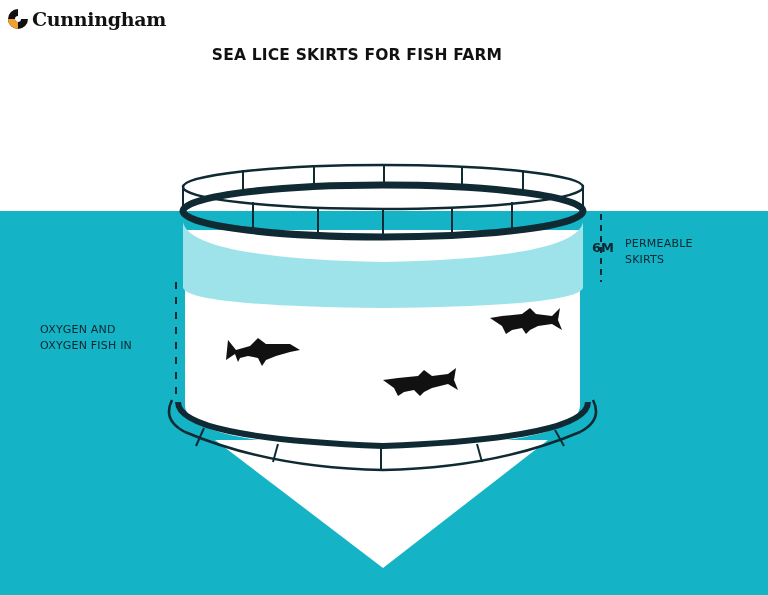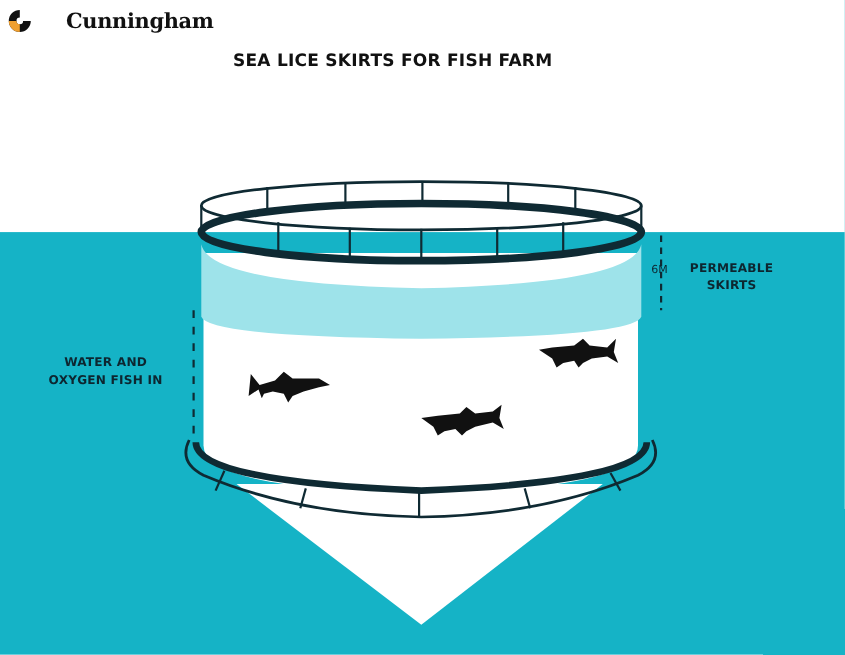--- a/index.html
+++ b/index.html
@@ -1,24 +1,24 @@
 <!DOCTYPE html>
 <html><head>
 <meta charset="utf-8">
 <style>
   html, body { margin:0; padding:0; }
   body { width:768px; height:595px; position:relative; overflow:hidden; background:#ffffff; font-family:"DejaVu Sans", sans-serif; }
   .logo { position:absolute; left:6px; top:6px; height:26px; display:flex; align-items:center; gap:2px; }
-  .logo-text { font-family:"DejaVu Serif", serif; font-weight:bold; font-size:19px; color:#111; letter-spacing:-0.3px;margin-left:28px; }
+  .logo-text { font-family:"DejaVu Serif", serif; font-weight:bold; font-size:19px; color:#111; letter-spacing:-0.3px; }
   .title { position:absolute; left:0; width:714px; top:46px; text-align:center; font-weight:bold; font-size:15.5px; color:#111; letter-spacing:0.2px; }
   .scene { position:absolute; left:0; top:0; }
-  .label { position:absolute; font-weight:bold; font-size:11px; color:#0d2630; text-align:center; line-height:16px; letter-spacing:0.2px; }
+  .label { position:absolute; font-weight:normal; font-size:11px; color:#0d2630; line-height:16px; letter-spacing:0.2px; }
   .lbl-perm { left:625px; top:236px; width:80px; }
   .lbl-water { left:40px; top:322px; width:112px; }
-  .lbl-6m { position:absolute; left:592px; top:240px; font-size:10px; font-weight:normal; color:#0d2630; transform:rotate(0deg); }
+  .lbl-6m { position:absolute; left:592px; top:240px; font-size:13px; font-weight:bold; color:#0d2630; transform:rotate(0deg); }
 </style>
 </head>
 <body>
 
 <div class="logo">
   <svg width="24" height="24" viewBox="0 0 24 24">
     <path d="M12 2 A10 10 0 1 0 22 12 L15 12 A3 3 0 1 1 12 9 Z" fill="#111"></path>
     <path d="M2 12 A10 10 0 0 0 12 22 L12 15 A3 3 0 0 1 9 12 Z" fill="#f0a030"></path>
   </svg>
   <span class="logo-text">Cunningham</span>
@@ -80,15 +80,15 @@
     <path d="M490,318 L502,316 L522,314 L530,308 L536,314 L552,316 L560,308 L558,320 L562,330 L552,324 L538,326 L530,330 L526,334 L522,328 L512,330 L506,334 L502,326 Z"></path>
   </g>
 </svg>
 
 <div class="lbl-6m">6M</div>
 <div class="label lbl-perm">
   <div>PERMEABLE</div>
   <div>SKIRTS</div>
 </div>
 <div class="label lbl-water">
-  <div>WATER AND</div>
+  <div>OXYGEN AND</div>
   <div>OXYGEN FISH IN</div>
 </div>
 
 </body></html>

